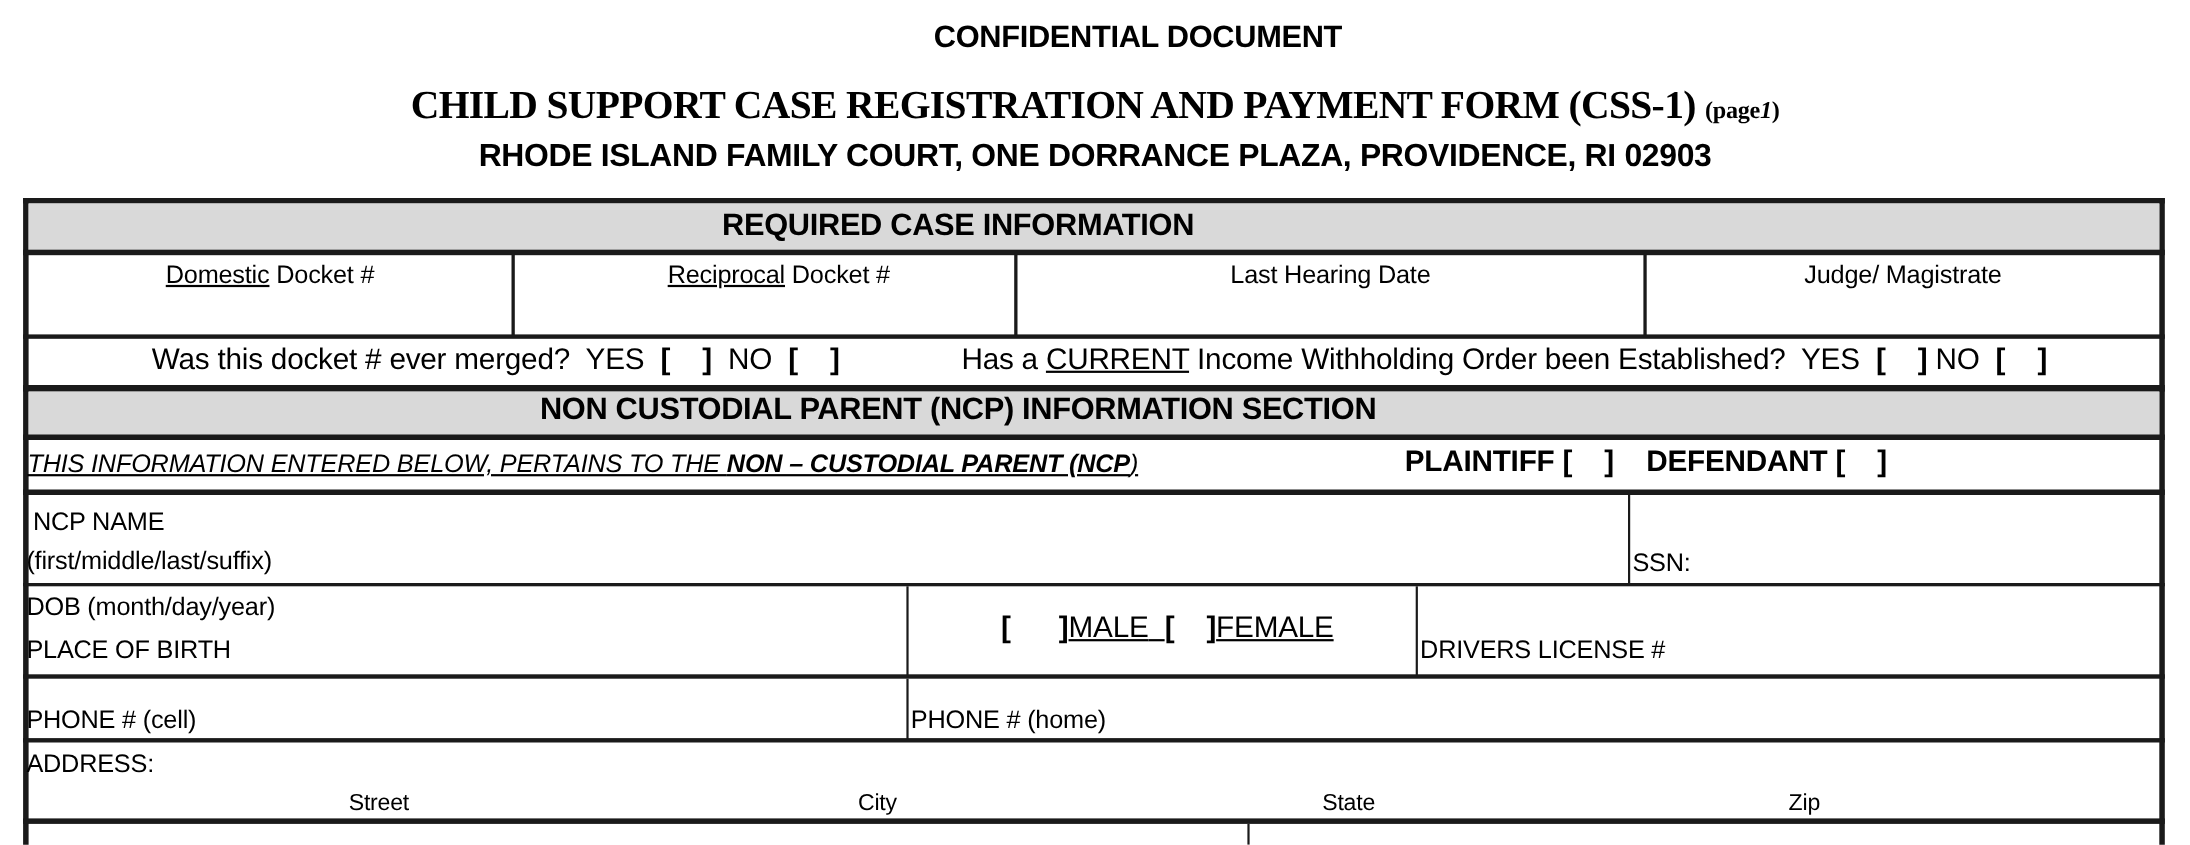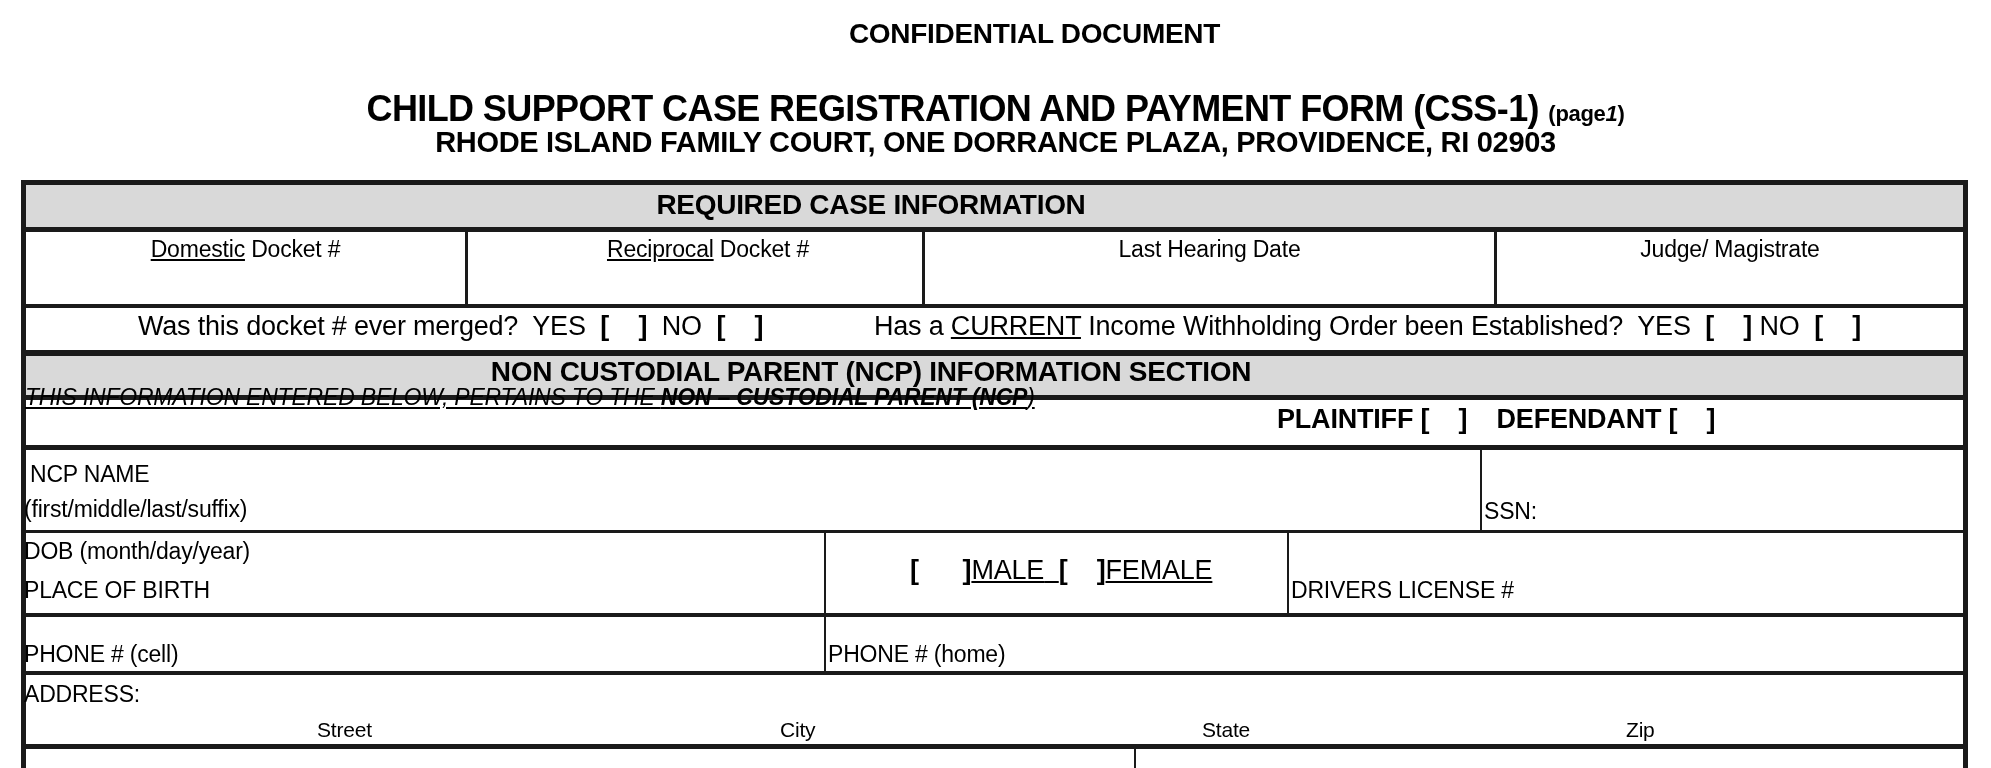--- a/index.html
+++ b/index.html
@@ -1,21 +1,21 @@
 <!DOCTYPE html>
 <html><head>
 <meta charset="utf-8">
 <style>
   html, body { margin:0; padding:0; background:#ffffff; }
   body { width:1991px; height:768px; overflow:hidden; position:relative;
          font-family:"Liberation Sans", "DejaVu Sans", sans-serif; color:#000; }
   .abs { position:absolute; }
   .hdr { position:absolute; left:0; width:1991px; text-align:center; font-weight:bold; white-space:nowrap; }
   .h1 { top:18px; font-size:28px; letter-spacing:-0.3px;margin-left:39px; }
-  .h2 { top:88px; font-size:36px; letter-spacing:-0.6px; }
+  .h2 { top:74px; font-size:36px; letter-spacing:-0.6px;font-family:Liberation Serif, serif; }
   .h2 .pg { font-size:22px; letter-spacing:-0.3px; }
   .h2 .pg i { font-style:italic; }
   .h3 { top:126px; font-size:29px; letter-spacing:-0.3px; }
 
   .table { position:absolute; left:21px; top:180px; width:1947px; height:620px;
            border-left:5px solid #1a1a1a; border-right:5px solid #1a1a1a; border-top:5px solid #1a1a1a; box-sizing:border-box; }
   .hl { position:absolute; left:21px; width:1947px; background:#1a1a1a; }
   .vl { position:absolute; width:3px; background:#1a1a1a; }
   .gray { position:absolute; left:26px; width:1937px; background:#d9d9d9; }
   .sec { position:absolute; left:26px; width:1690px; text-align:center; font-weight:bold; font-size:28px; letter-spacing:-0.3px; white-space:nowrap; }
@@ -73,21 +73,21 @@
   <span class="check"><span>[</span>&nbsp;&nbsp;&nbsp;&nbsp;<span>]</span></span>
   <span>NO</span>&nbsp;
   <span class="check"><span>[</span>&nbsp;&nbsp;&nbsp;&nbsp;<span>]</span></span>
 </div>
 <div class="hl" style="top:350px;height:6px;"></div>
 
 <div class="gray" style="top:356px;height:40px;"></div>
 <div class="sec" style="top:356px;">NON CUSTODIAL PARENT (NCP) INFORMATION SECTION</div>
 <div class="hl" style="top:395px;height:5px;"></div>
 
-<div class="lbl" style="left:25px;top:384px;font-style:italic;text-decoration:underline;">
+<div class="lbl" style="left:25px;top:408px;font-style:italic;text-decoration:underline;">
   <span>THIS INFORMATION ENTERED BELOW, PERTAINS TO THE </span><b>NON – CUSTODIAL PARENT (NCP</b><span>)</span>
 </div>
 <div class="lbl bk big" style="left:1277px;top:404px;">
   <span>PLAINTIFF</span>
   <span class="check"><span>[</span>&nbsp;&nbsp;&nbsp;&nbsp;<span>]</span></span>&nbsp;&nbsp;&nbsp;
   <span>DEFENDANT</span>
   <span class="check"><span>[</span>&nbsp;&nbsp;&nbsp;&nbsp;<span>]</span></span>
 </div>
 <div class="hl" style="top:445px;height:5px;"></div>
 

